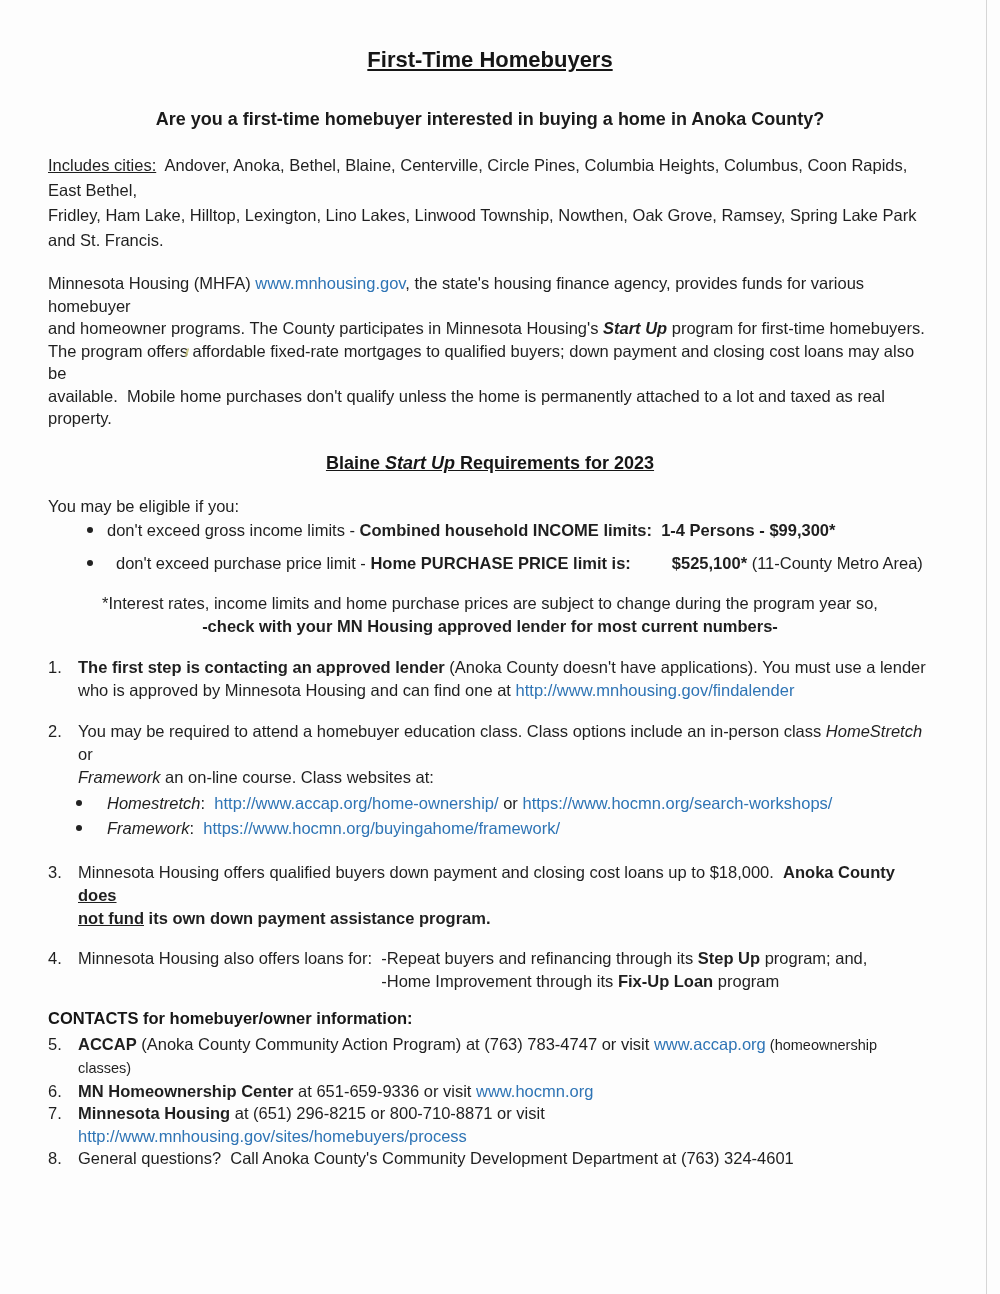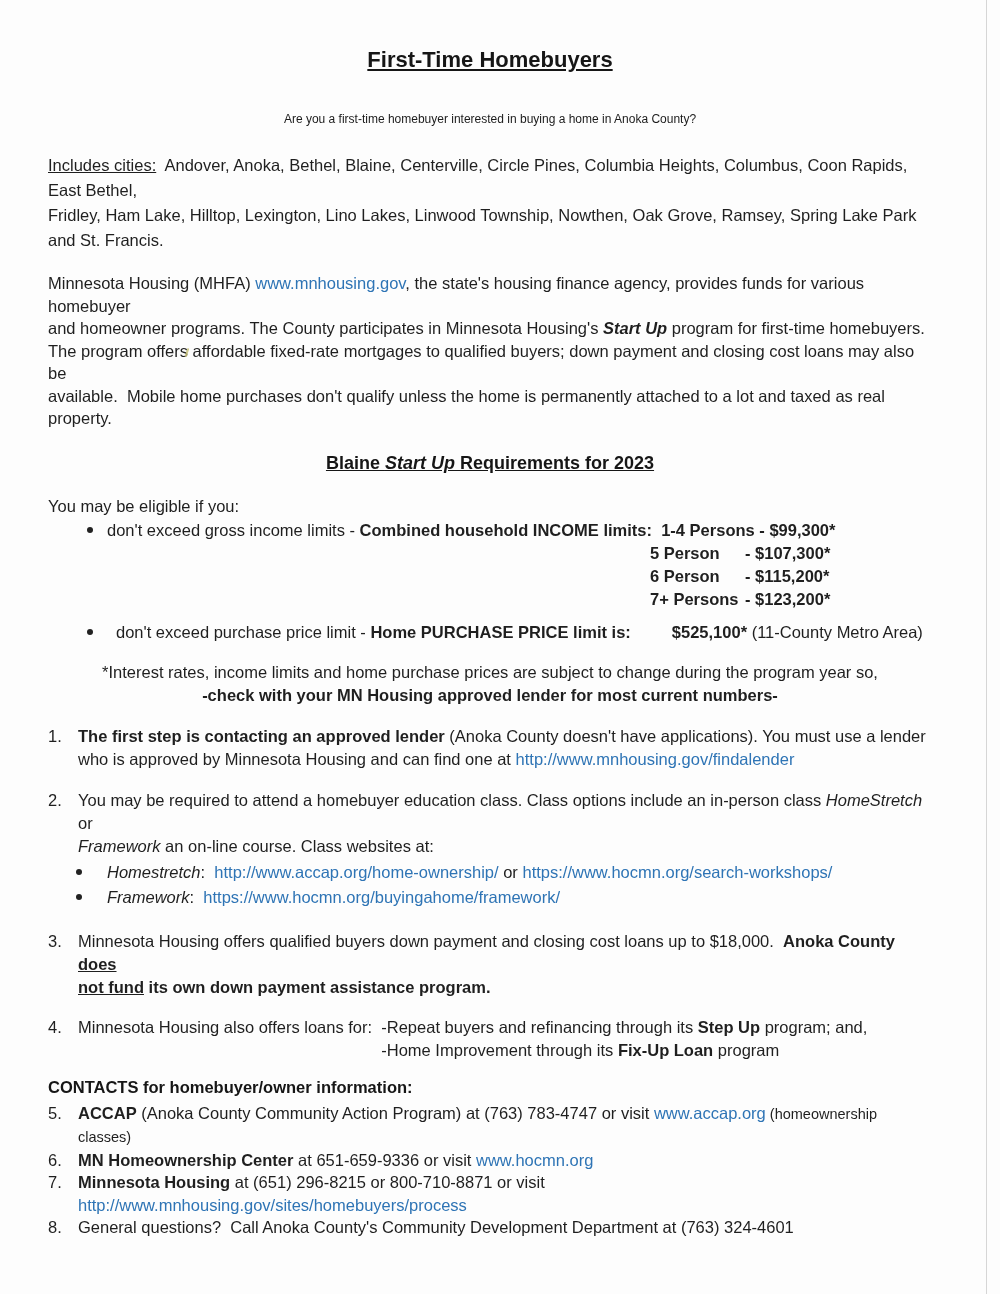--- a/index.html
+++ b/index.html
@@ -16,21 +16,21 @@
   .u{text-decoration:underline;}
   .bi{font-weight:bold;font-style:italic;}
   .bu{font-weight:bold;text-decoration:underline;}
   .link{color:#2e74b5;}
   .doc-title{
     margin:0;text-align:center;font-size:22px;line-height:27px;font-weight:bold;
     color:#161616;
   }
   .doc-title .tspan{text-decoration:underline;}
   .doc-subtitle{
-    margin:35px 0 0 0;text-align:center;font-size:12px;line-height:22px;font-weight:normal;
+    margin:35px 0 0 0;text-align:center;font-size:18px;line-height:22px;font-weight:bold;
     color:#1b1b1b;
   }
   .para{margin:0;}
   .includes{margin-top:23px;line-height:25px;}
   .mhfa{margin-top:19px;line-height:22.5px;}
   .req-heading{
     margin:22px 0 0 0;text-align:center;font-size:18px;line-height:22px;font-weight:bold;color:#161616;
   }
   .req-heading .hwrap{text-decoration:underline;}
   .eligible-intro{margin-top:21px;}
@@ -81,34 +81,20 @@
     <p class="para eligible-intro">You may be eligible if you:</p>
 
     <div class="bullets">
 
 
 
       <div class="brow">
           <span class="bmark"><span class="dot"></span></span>
           <div class="bbody">
             <div class="rich"><span>don't exceed gross income limits - </span><span class="b">Combined household INCOME limits:</span><span>  </span><span class="b">1-4 Persons - $99,300*</span></div>
-            <div class="income-rows">
-              <div class="income-row">
-                <span class="ilabel">5 Person</span>
-                <span>- $107,300*</span>
-              </div>
-              <div class="income-row">
-                <span class="ilabel">6 Person</span>
-                <span>- $115,200*</span>
-              </div>
-              <div class="income-row">
-                <span class="ilabel">7+ Persons</span>
-                <span>- $123,200*</span>
-              </div>
-            </div>
           </div>
         </div>
 
       <div class="brow" style="margin-top:10px;gap:9px;">
           <span class="bmark"><span class="dot"></span></span>
           <span class="bbody rich"><span>don't exceed purchase price limit - </span><span class="b">Home PURCHASE PRICE limit is:</span><span class="gap"></span><span class="b">$525,100*</span><span> (11-County Metro Area)</span></span>
         </div>
 
     </div>
 

